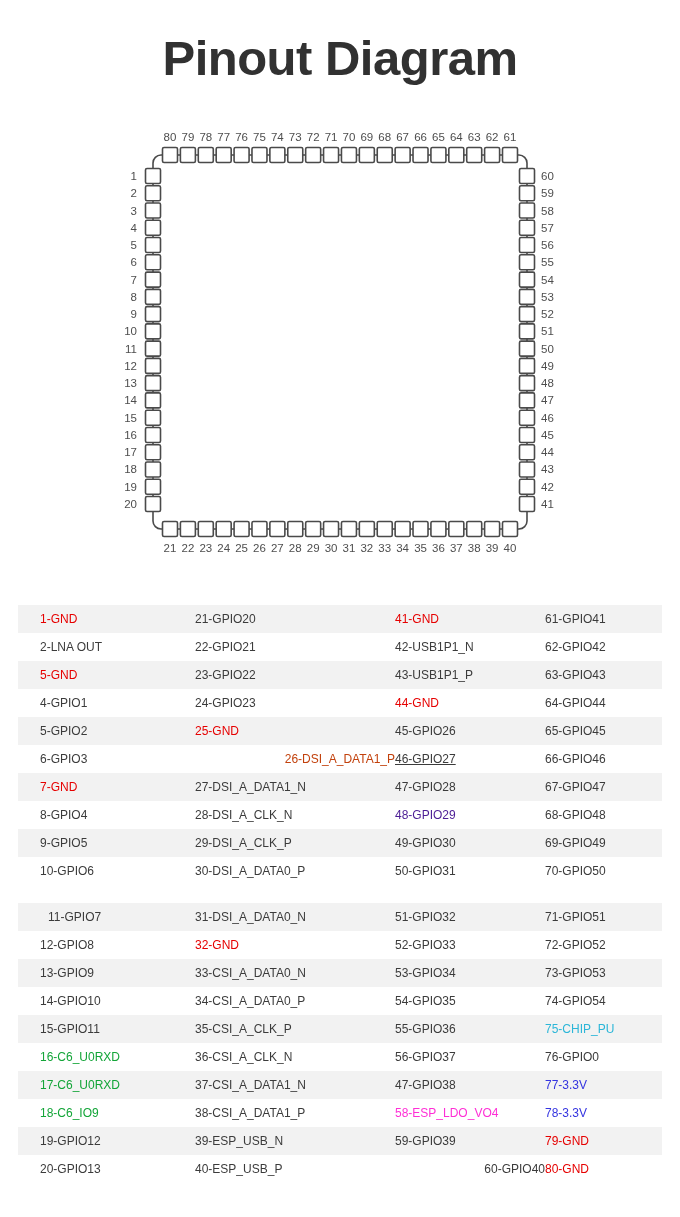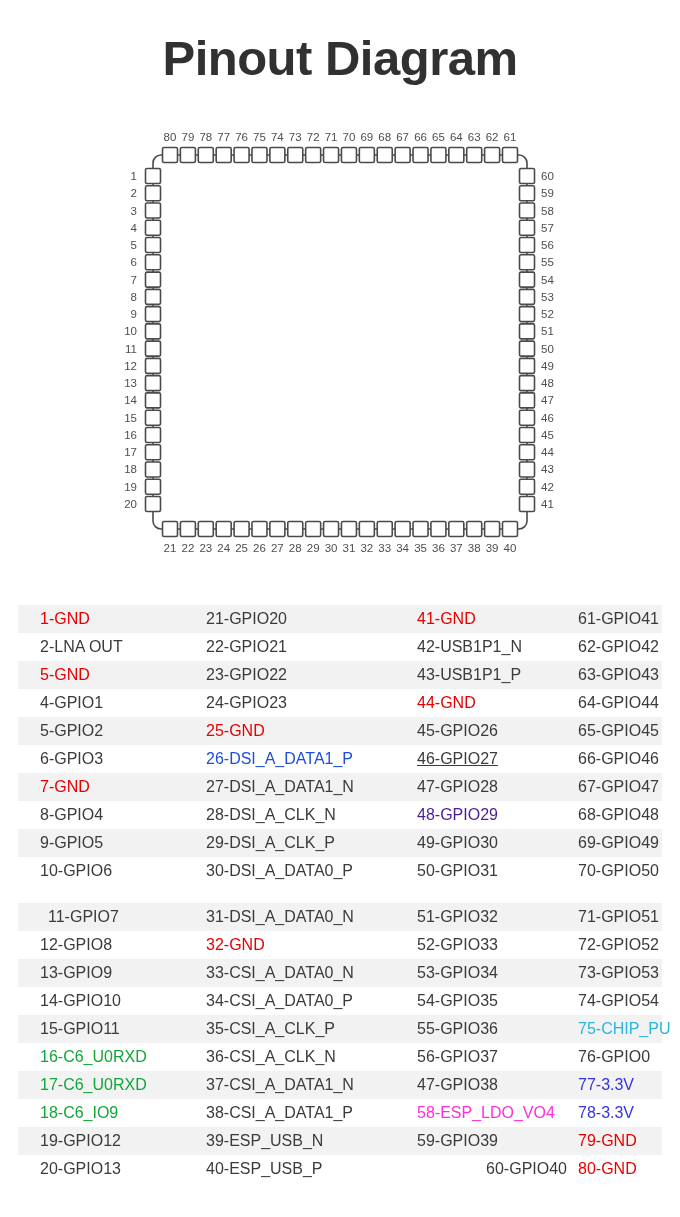--- a/index.html
+++ b/index.html
@@ -17,22 +17,21 @@
   .pin-num { font-size:11.5px; fill:#4e4e4e; }
 
   .pin-table {
     position:absolute; top:605px; left:18px; width:644px;
   }
   .trow {
     display:grid;
     grid-template-columns:155px 200px 150px 1fr;
     height:28px; line-height:28px;
     padding-left:22px;
-    font-size:16px;
-    gap:11px;
+    font-size:12px;
   }
   .trow.stripe { background:#f2f2f2; }
   .trow.group-gap { margin-top:18px; }
   .cell { white-space:nowrap; }
 </style>
 </head>
 <body>
 
 <div class="page">
   <div class="title">Pinout Diagram</div>
@@ -229,21 +228,21 @@
         <span class="cell" style="color: rgb(59, 59, 59);">64-GPIO44</span>
       </div>
       <div class="trow stripe">
         <span class="cell" style="color: rgb(59, 59, 59);">5-GPIO2</span>
         <span class="cell" style="color: rgb(230, 0, 0);">25-GND</span>
         <span class="cell" style="color: rgb(59, 59, 59);">45-GPIO26</span>
         <span class="cell" style="color: rgb(59, 59, 59);">65-GPIO45</span>
       </div>
       <div class="trow">
         <span class="cell" style="color: rgb(59, 59, 59);">6-GPIO3</span>
-        <span class="cell" style="color: #1d4ed8;">26-DSI_A_DATA1_P</span>
+        <span class="cell" style="color: #c2410c; text-align: right;">26-DSI_A_DATA1_P</span>
         <span class="cell" style="color: rgb(59, 59, 59); text-decoration: underline;">46-GPIO27</span>
         <span class="cell" style="color: rgb(59, 59, 59);">66-GPIO46</span>
       </div>
       <div class="trow stripe">
         <span class="cell" style="color: rgb(230, 0, 0);">7-GND</span>
         <span class="cell" style="color: rgb(59, 59, 59);">27-DSI_A_DATA1_N</span>
         <span class="cell" style="color: rgb(59, 59, 59);">47-GPIO28</span>
         <span class="cell" style="color: rgb(59, 59, 59);">67-GPIO47</span>
       </div>
       <div class="trow">

